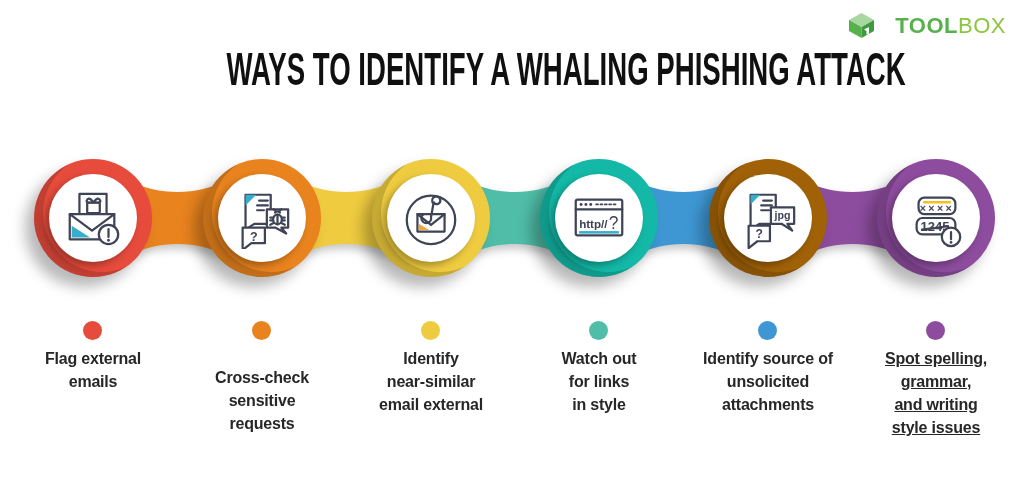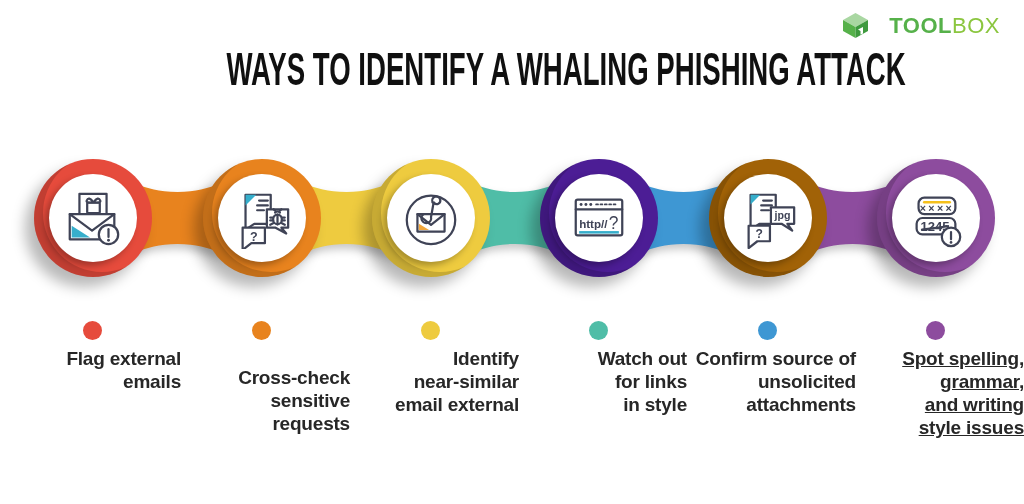--- a/index.html
+++ b/index.html
@@ -1,21 +1,21 @@
 <!DOCTYPE html>
 <html><head>
 <meta charset="utf-8">
 <style>
   html,body{margin:0;padding:0;}
   body{
     width:1024px;height:504px;position:relative;overflow:hidden;
     background:#ffffff;font-family:"Liberation Sans",sans-serif;
   }
   
-  .logo{position:absolute;top:12px;right:24px;display:flex;align-items:center;gap:20px;}
+  .logo{position:absolute;top:12px;right:18px;display:flex;align-items:center;gap:20px;}
   .logo-text{font-size:22px;letter-spacing:.5px;}
   .logo-tool{font-weight:bold;color:#56b14a;}
   .logo-box{font-weight:normal;color:#8bc63f;}
   
   .title-wrap{position:absolute;top:44px;left:0;width:888px;text-align:center;}
   .title{
     display:inline-block;font-size:46px;line-height:50px;font-weight:bold;
     color:#101010;letter-spacing:0px;transform:scaleX(.6);transform-origin:center;
     white-space:nowrap;
   }
@@ -35,22 +35,22 @@
   .icon{stroke:#3f4356;fill:none;stroke-width:2.3;stroke-linecap:round;stroke-linejoin:round;}
   .fw{fill:#ffffff;}
   .fi{fill:#3f4356;stroke:none;}
   .ft{fill:#36aecb;stroke:none;}
   .fo{fill:#f2a73c;stroke:none;}
   .itxt{fill:#3f4356;stroke:none;font-family:"Liberation Sans",sans-serif;font-weight:bold;}
   .itxt-light{fill:#3f4356;stroke:none;font-family:"Liberation Sans",sans-serif;font-weight:normal;}
   
   .dot{position:absolute;top:321px;width:19px;height:19px;border-radius:50%;}
   .step-label{
-    position:absolute;top:347px;width:176px;text-align:right;
-    font-size:19px;line-height:23px;font-weight:bold;color:#272727;
+    position:absolute;top:347px;width:176px;text-align:center;
+    font-size:16px;line-height:23px;font-weight:bold;color:#272727;
     white-space:pre-line;letter-spacing:-.2px;
   }
 </style>
 </head>
 <body>
 
 <div class="logo">
   <svg width="27" height="27" viewBox="0 0 27 27">
     <polygon points="13.5,1 26,8 13.5,15 1,8" fill="#a9d7a2"></polygon>
     <polygon points="1,8 13.5,15 13.5,26 1,19" fill="#56b14a"></polygon>
@@ -110,21 +110,21 @@
       <svg class="icon" width="62" height="62" viewBox="0 0 64 64">
         <circle cx="32" cy="34" r="25"></circle>
         <rect class="fw" x="18" y="28" width="28" height="18"></rect>
         <path d="M18 28 L32 39 L46 28"></path>
         <path class="fo" d="M19.5 44.5 v-6.5 L30 44.5 Z"></path>
         <path d="M33.5 16 c-2 -6 6 -9 8 -3 c1 4 -4 6.5 -6.5 3 M34.5 17 q-1.5 9 -2.5 14 a5 5 0 1 1 -7.5 -3"></path>
       </svg>
     </div>
   </div>
 
-  <div class="ring" style="left: 540px; top: 4px; background-color: #4c1d95;">
+  <div class="ring" style="left: 540px; top: 4px; background-color: #14b8a6;">
     <div class="inner">
       <svg class="icon" width="62" height="62" viewBox="0 0 64 64">
         <rect class="fw" x="8" y="13" width="48" height="37" rx="2"></rect>
         <path d="M8 23 h48"></path>
         <circle class="fi" cx="13.5" cy="18" r="1.5"></circle>
         <circle class="fi" cx="18.5" cy="18" r="1.5"></circle>
         <circle class="fi" cx="23.5" cy="18" r="1.5"></circle>
         <path d="M29 18 h22" stroke-dasharray="2 2.5" stroke-width="1.8"></path>
         <text class="itxt" x="11.5" y="42" font-size="12">http//</text>
         <text class="itxt-light" x="42" y="43.5" font-size="18">?</text>
@@ -175,19 +175,19 @@
 emails</div>
 <div class="step-label" style="left:174px;margin-top:19px;">Cross-check
 sensitive
 requests</div>
 <div class="step-label" style="left:343px;">Identify
 near-similar
 email external</div>
 <div class="step-label" style="left:511px;">Watch out
 for links
 in style</div>
-<div class="step-label" style="left:680px;">Confirm source of
+<div class="step-label" style="left:680px;">Identify source of
 unsolicited
 attachments</div>
 <div class="step-label" style="left:848px;text-decoration:underline;">Spot spelling,
 grammar,
 and writing
 style issues</div>
 
 </body></html>

